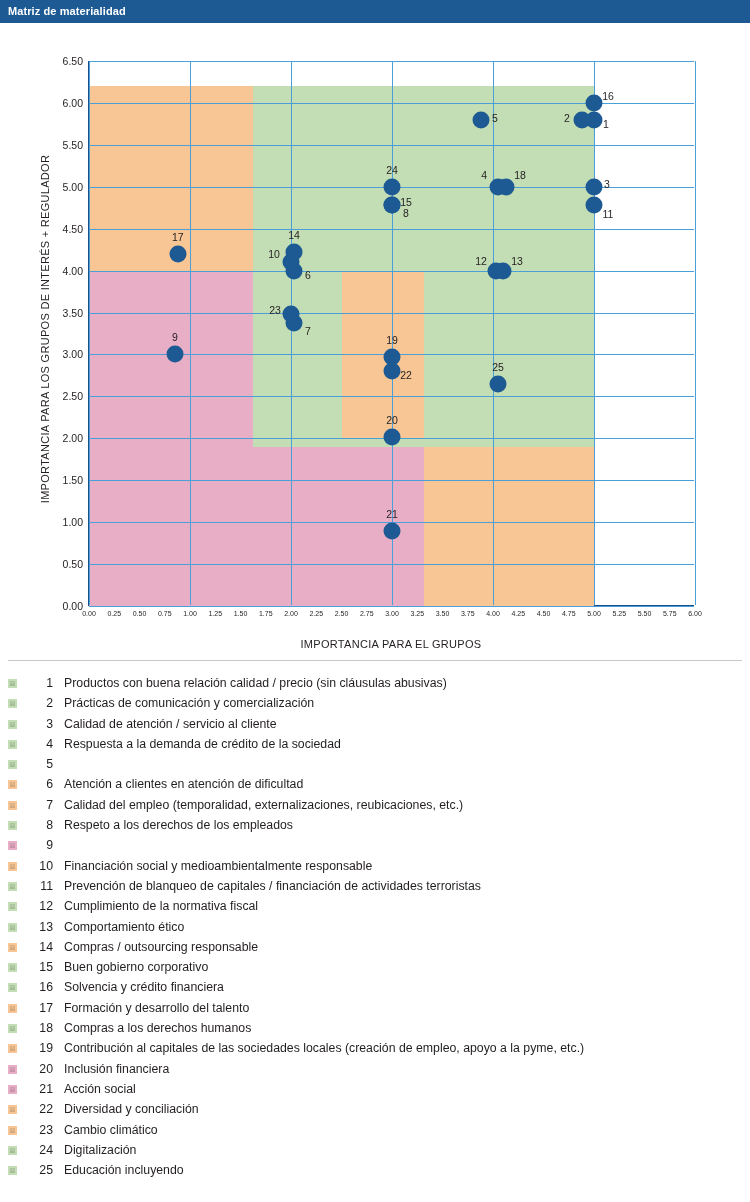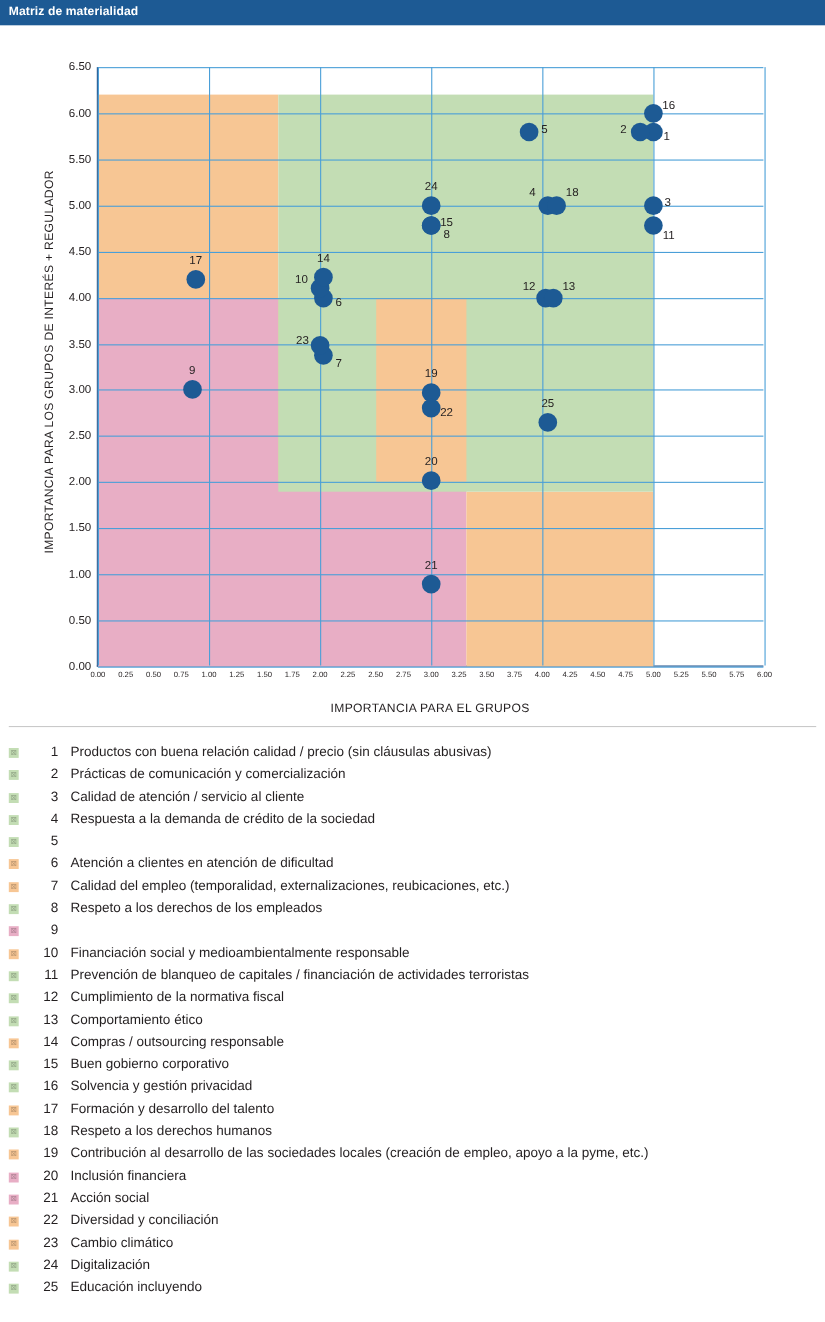--- a/index.html
+++ b/index.html
@@ -405,42 +405,42 @@
         <span>⊠</span>
       </div>
       <div class="legend-num">15</div>
       <div class="legend-text">Buen gobierno corporativo</div>
     </div>
     <div class="legend-row">
       <div class="legend-swatch" style="background: rgb(195, 221, 180);">
         <span>⊠</span>
       </div>
       <div class="legend-num">16</div>
-      <div class="legend-text">Solvencia y gestión privacidad</div>
+      <div class="legend-text">Solvencia y crédito financiera</div>
     </div>
     <div class="legend-row">
       <div class="legend-swatch" style="background: rgb(247, 198, 148);">
         <span>⊠</span>
       </div>
       <div class="legend-num">17</div>
       <div class="legend-text">Formación y desarrollo del talento</div>
     </div>
     <div class="legend-row">
       <div class="legend-swatch" style="background: rgb(195, 221, 180);">
         <span>⊠</span>
       </div>
       <div class="legend-num">18</div>
-      <div class="legend-text">Respeto a los derechos humanos</div>
+      <div class="legend-text">Compras a los derechos humanos</div>
     </div>
     <div class="legend-row">
       <div class="legend-swatch" style="background: rgb(247, 198, 148);">
         <span>⊠</span>
       </div>
       <div class="legend-num">19</div>
-      <div class="legend-text">Contribución al desarrollo de las sociedades locales (creación de empleo, apoyo a la pyme, etc.)</div>
+      <div class="legend-text">Contribución al capitales de las sociedades locales (creación de empleo, apoyo a la pyme, etc.)</div>
     </div>
     <div class="legend-row">
       <div class="legend-swatch" style="background: rgb(232, 174, 197);">
         <span>⊠</span>
       </div>
       <div class="legend-num">20</div>
       <div class="legend-text">Inclusión financiera</div>
     </div>
     <div class="legend-row">
       <div class="legend-swatch" style="background: rgb(232, 174, 197);">

